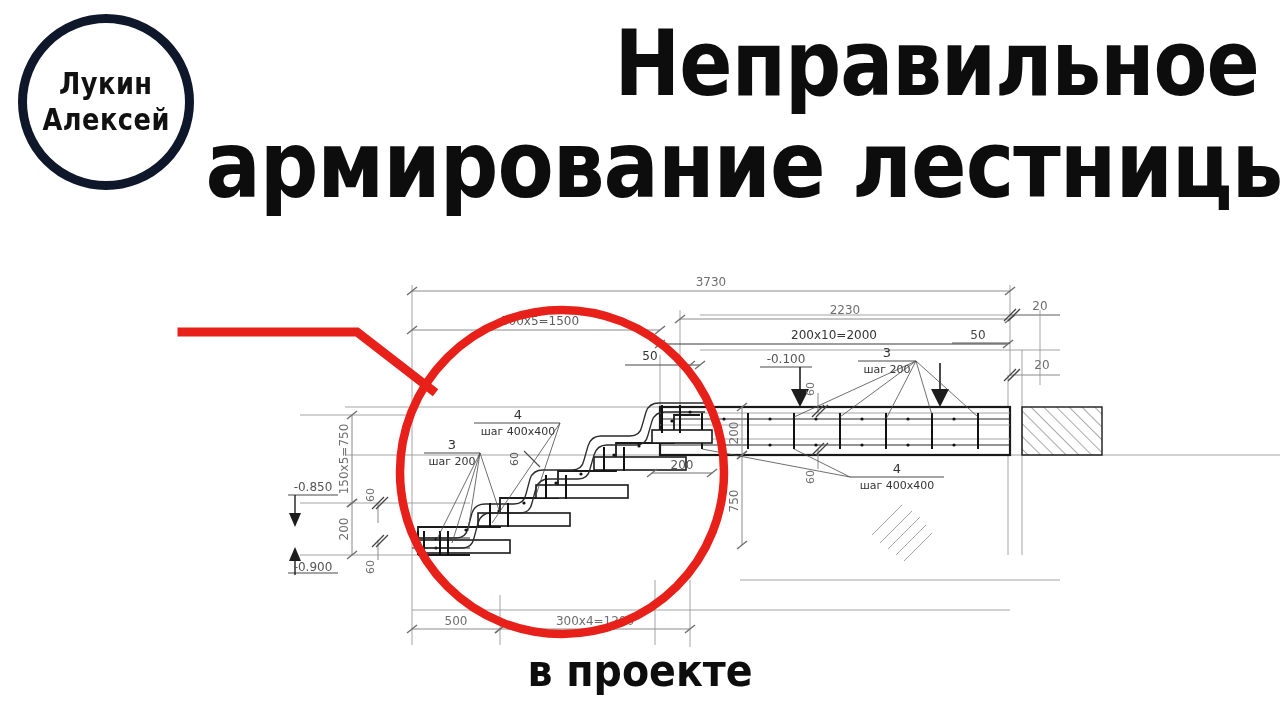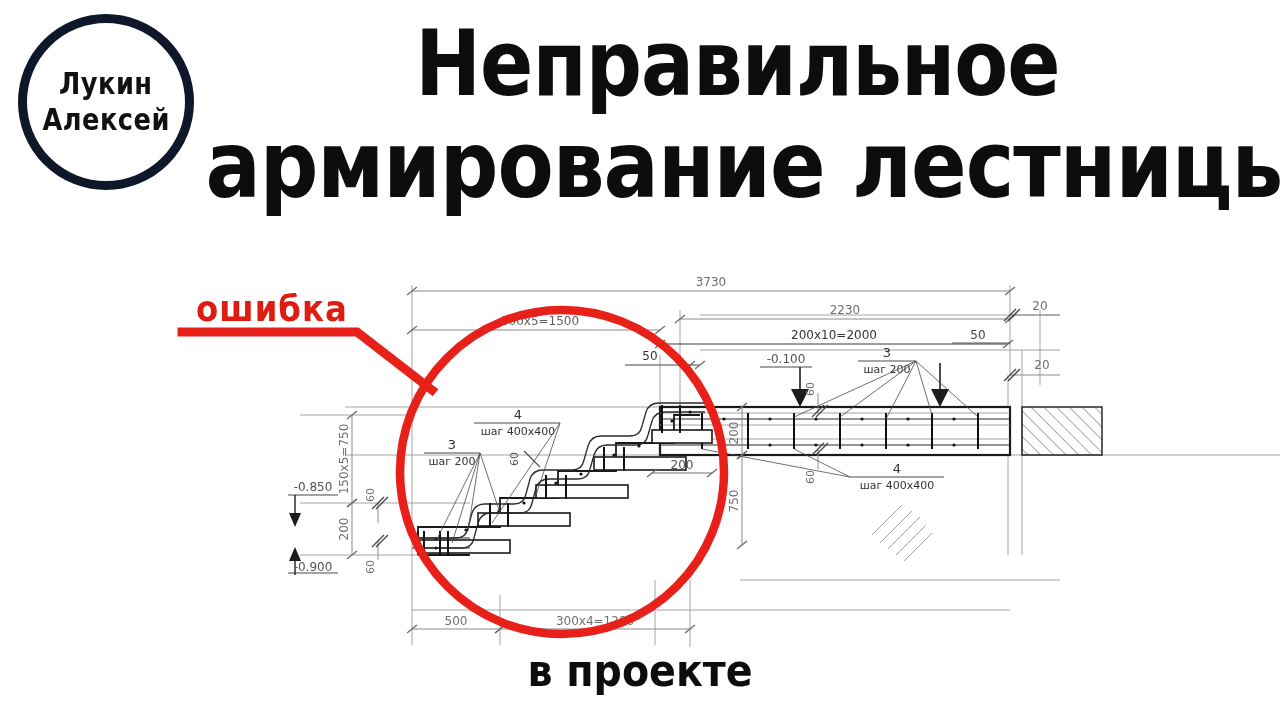--- a/index.html
+++ b/index.html
@@ -20,21 +20,21 @@
   .logo-line{
     font-family:"DejaVu Sans Condensed","Liberation Sans", sans-serif;
     font-size:31px;font-weight:600;color:#111;line-height:1.15;
     letter-spacing:0.5px;white-space:nowrap;
     transform:scaleX(0.92);
   }
 
   
   .title-wrap{
     position:absolute;left:200px;top:14px;width:1075px;
-    text-align:center;
+    text-align:right;
   }
   .title-line{
     font-family:"DejaVu Sans Condensed","Liberation Sans", sans-serif;
     color:#0d0d0d;font-weight:600;white-space:nowrap;
     letter-spacing:-1px;
   }
   .title-line.l1{font-size:90px;line-height:100px;transform:scaleX(0.97);}
   .title-line.l2{font-size:92px;line-height:104px;transform:scaleX(0.99);}
 
   
@@ -394,17 +394,16 @@
         <use href="#tick" x="690" y="374"></use>
       <text x="595" y="370" font-size="12" fill="#6e6e6e" text-anchor="middle" font-family="DejaVu Sans, sans-serif">300x4=1200</text>
     </g>
   </svg>
 
   <svg class="ann" viewBox="0 0 1280 420">
     <circle cx="562" cy="217" r="162" fill="none" stroke="#e8201a" stroke-width="8.5"></circle>
     <path d="M182,77 L357,77 L432,135" fill="none" stroke="#e8201a" stroke-width="9" stroke-linecap="square" stroke-linejoin="miter"></path>
   </svg>
 
-  <div class="err-label">ошибка</div>
 
   <div class="caption">в проекте</div>
 
 </div>
 
 </body></html>

